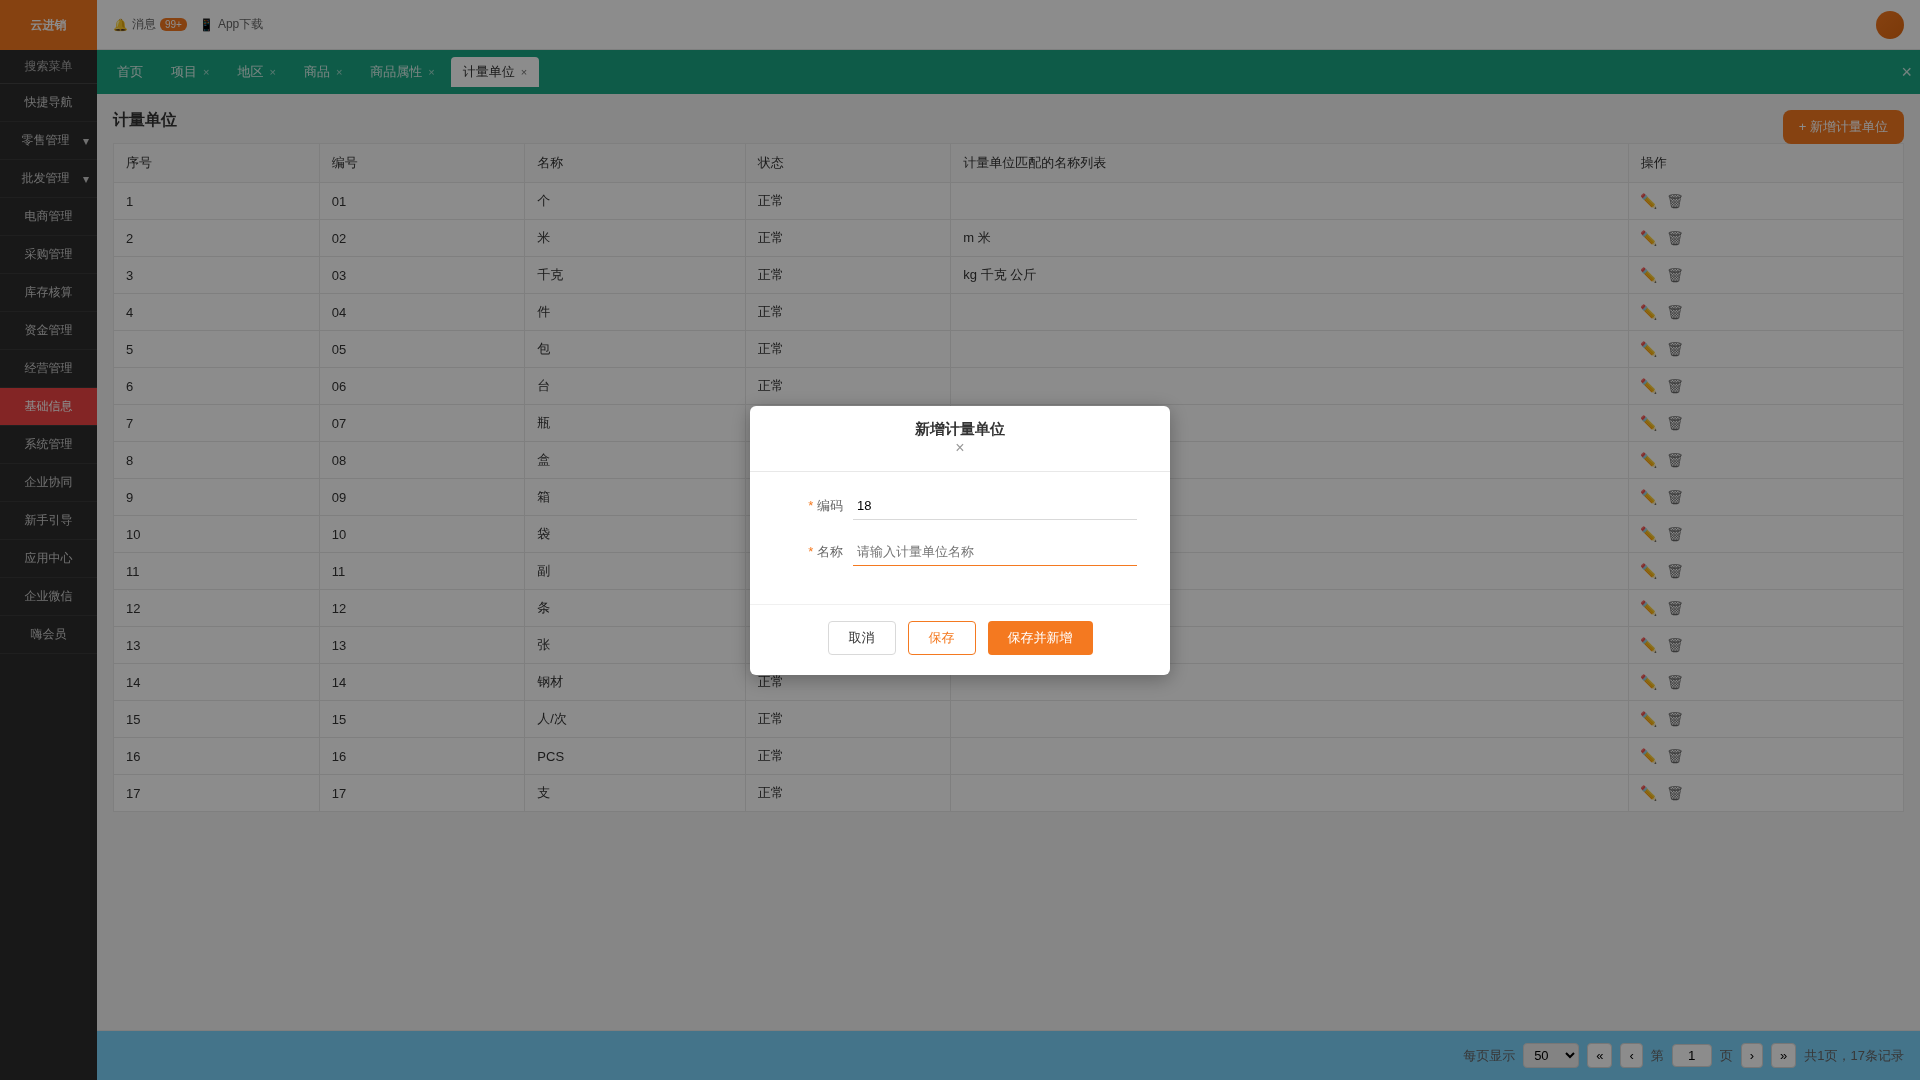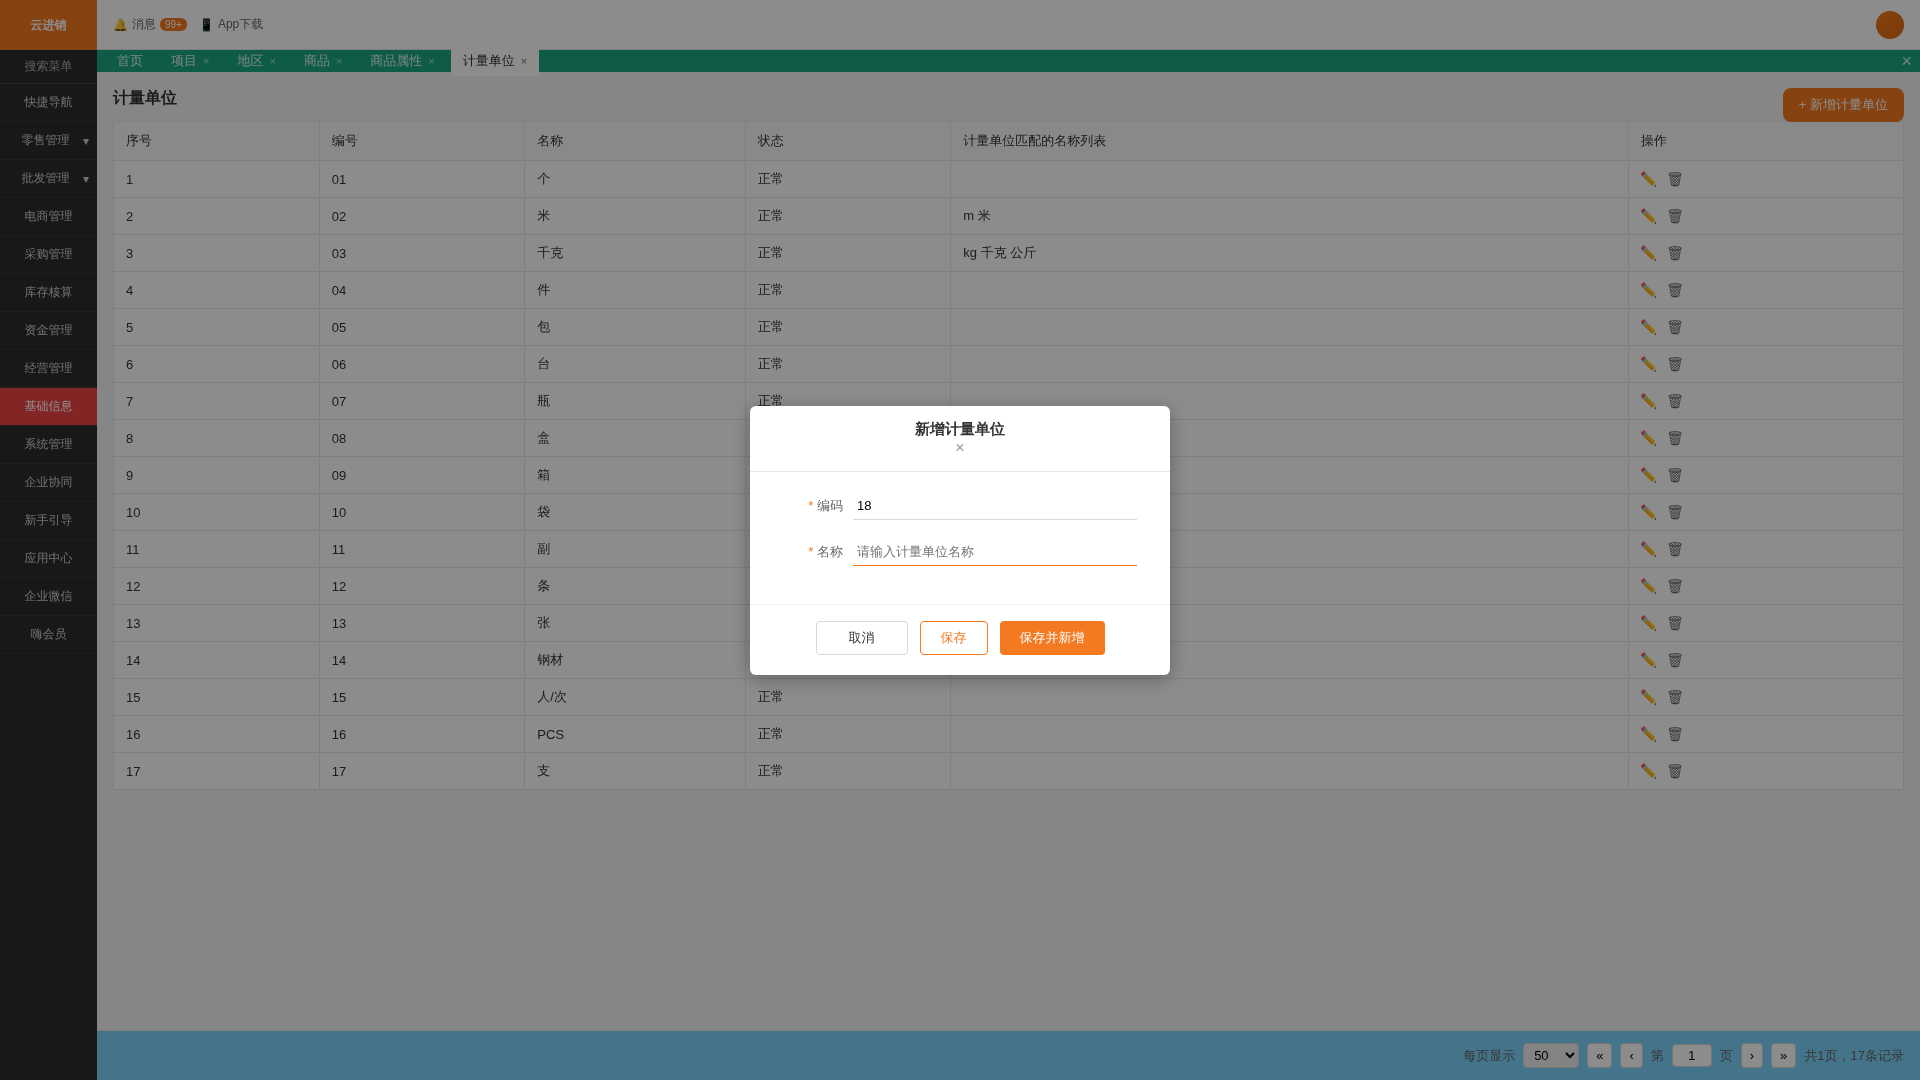--- a/index.html
+++ b/index.html
@@ -77,21 +77,21 @@
       background: #f47920; color: white; border-radius: 6px;
       font-size: 10px; padding: 1px 5px; min-width: 18px; text-align: center;
     }
     .avatar { width: 28px; height: 28px; border-radius: 50%; background: #ccc; }
 
     
     .tabs-bar {
       background: #1ba784;
       display: flex;
       align-items: center;
-      height: 22px;
+      height: 44px;
       padding: 0 8px;
       flex-shrink: 0;
       gap: 4px;
     }
     .tab-item {
       display: flex; align-items: center; gap: 6px;
       padding: 6px 12px;
       border-radius: 4px 4px 0 0;
       font-size: 13px;
       cursor: pointer;
@@ -260,21 +260,21 @@
     }
     .form-input.highlighted { border-bottom-color: #f47920; }
     .modal-footer {
       display: flex;
       justify-content: center;
       gap: 12px;
       padding: 16px 20px 20px;
       border-top: 1px solid #f0f0f0;
     }
     .btn-cancel {
-      padding: 7px 32px;
+      padding: 7px 20px;
       border: 1px solid #d9d9d9;
       border-radius: 4px;
       background: white;
       cursor: pointer;
       font-size: 13px;
       color: #333;
     }
     .btn-save {
       padding: 7px 20px;
       border: 1px solid #f47920;

